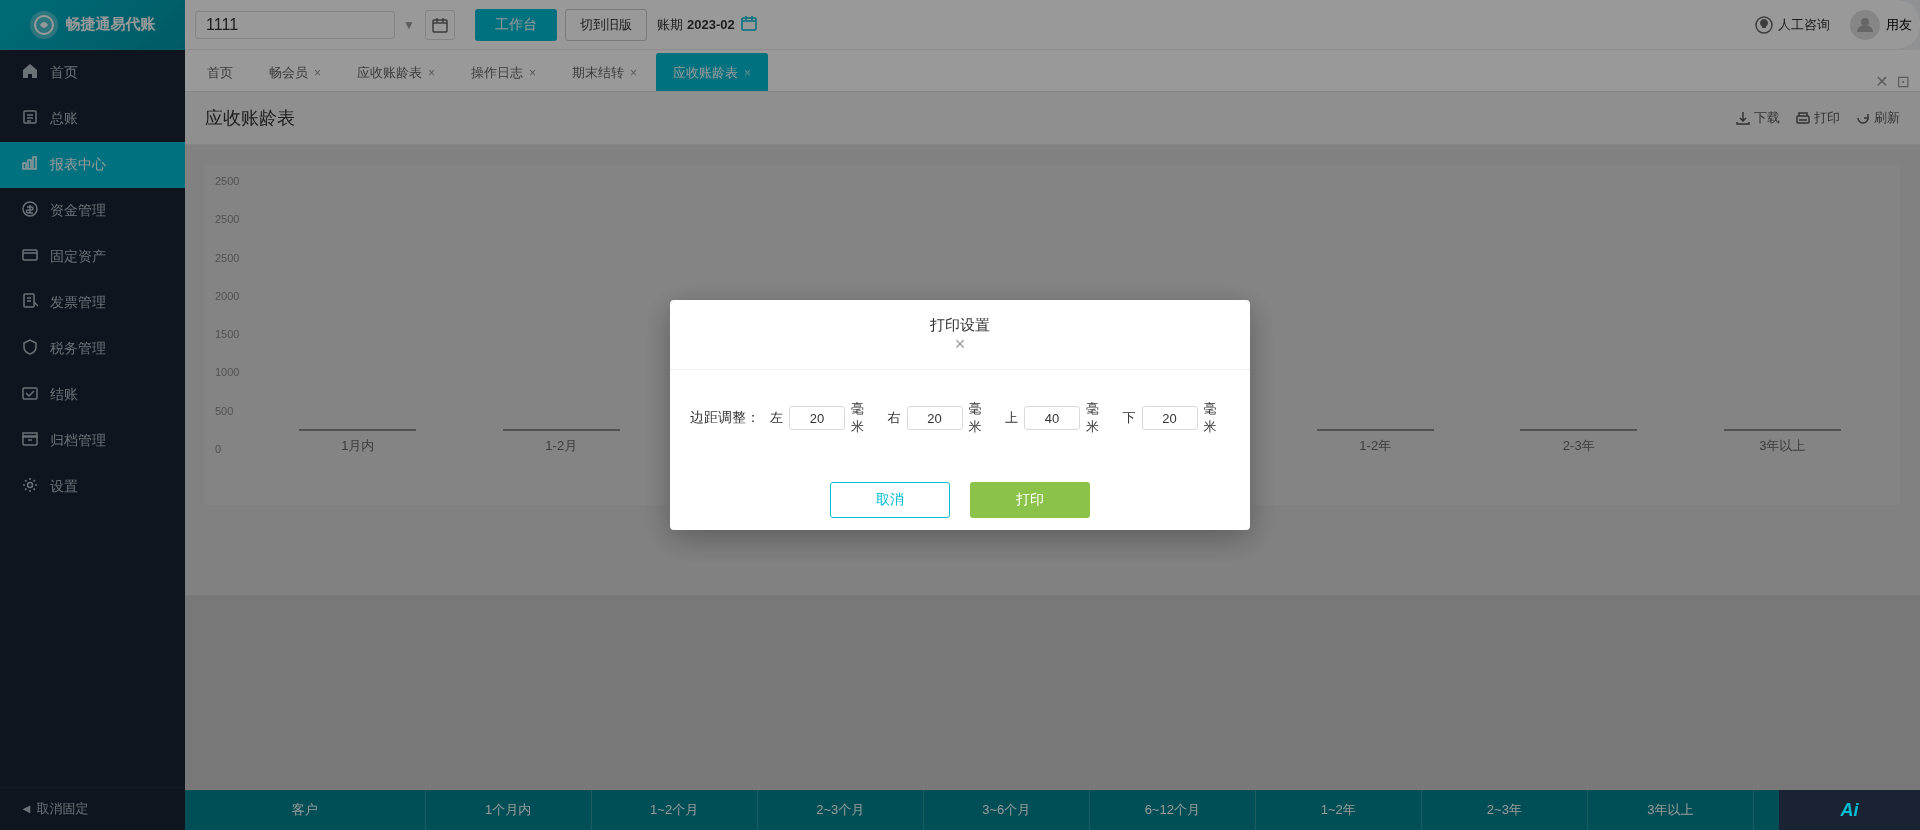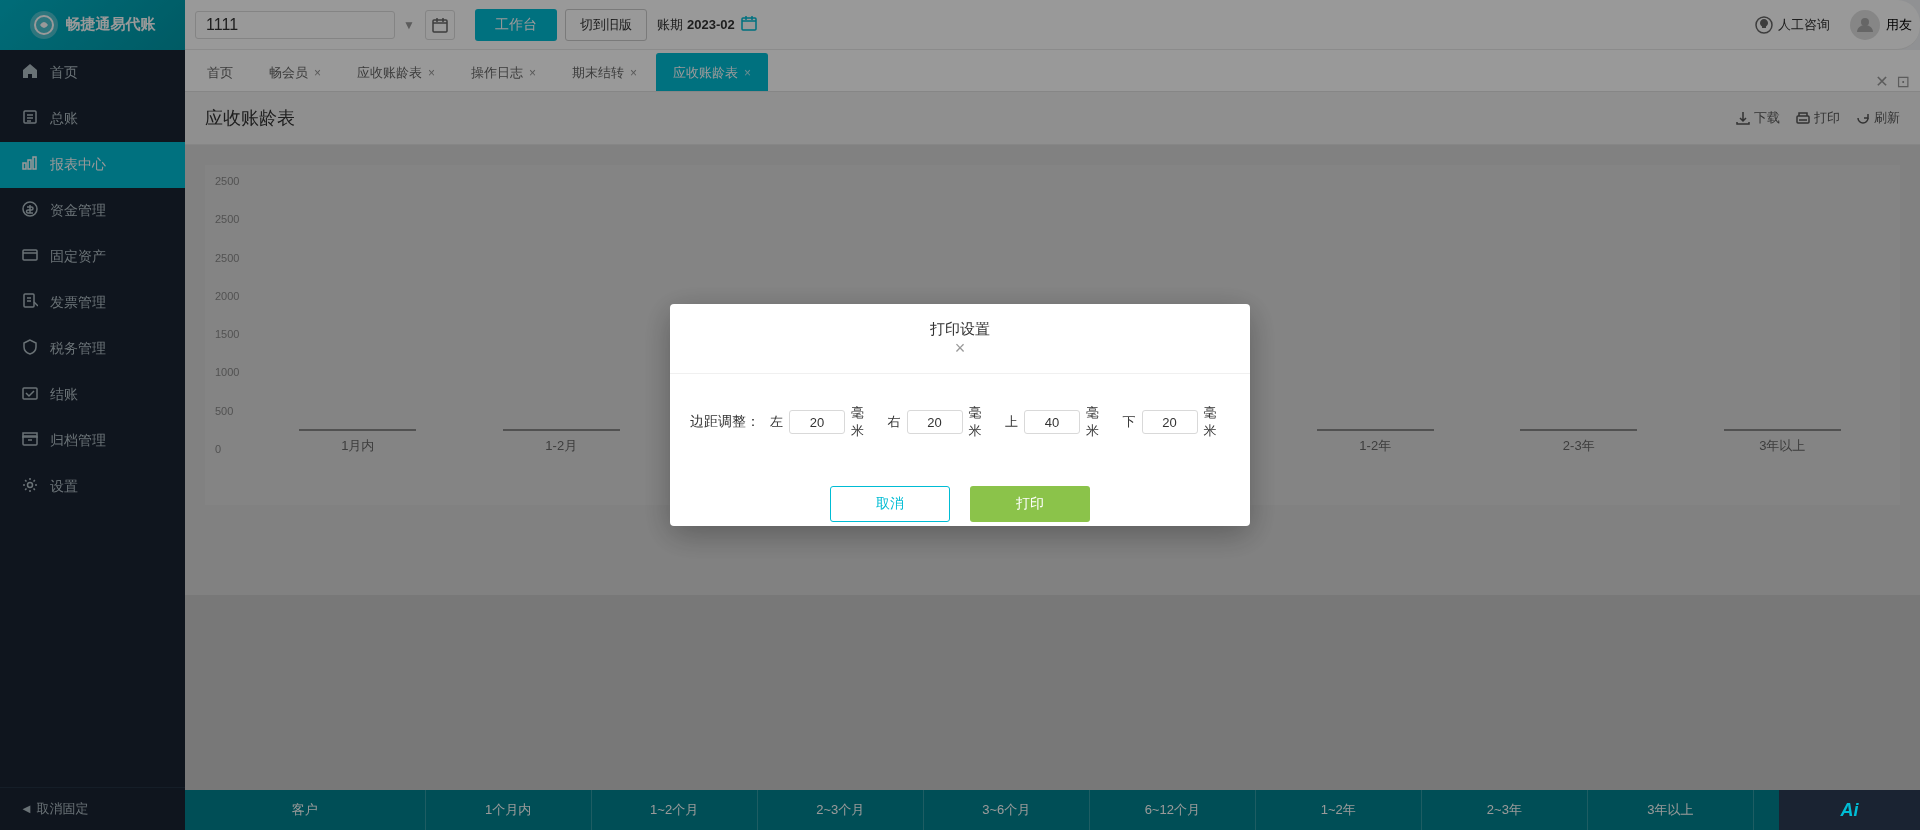--- a/index.html
+++ b/index.html
@@ -408,21 +408,21 @@
       text-align: center;
       font-size: 13px;
       outline: none;
       color: #333;
     }
     .margin-unit {
       font-size: 13px;
       color: #333;
     }
     .modal-footer {
-      padding: 16px 20px 4px;
+      padding: 16px 20px 12px;
       display: flex;
       justify-content: center;
       gap: 20px;
     }
     .btn-cancel {
       width: 120px;
       height: 36px;
       border: 1px solid #00bcd4;
       background: #fff;
       color: #00bcd4;

